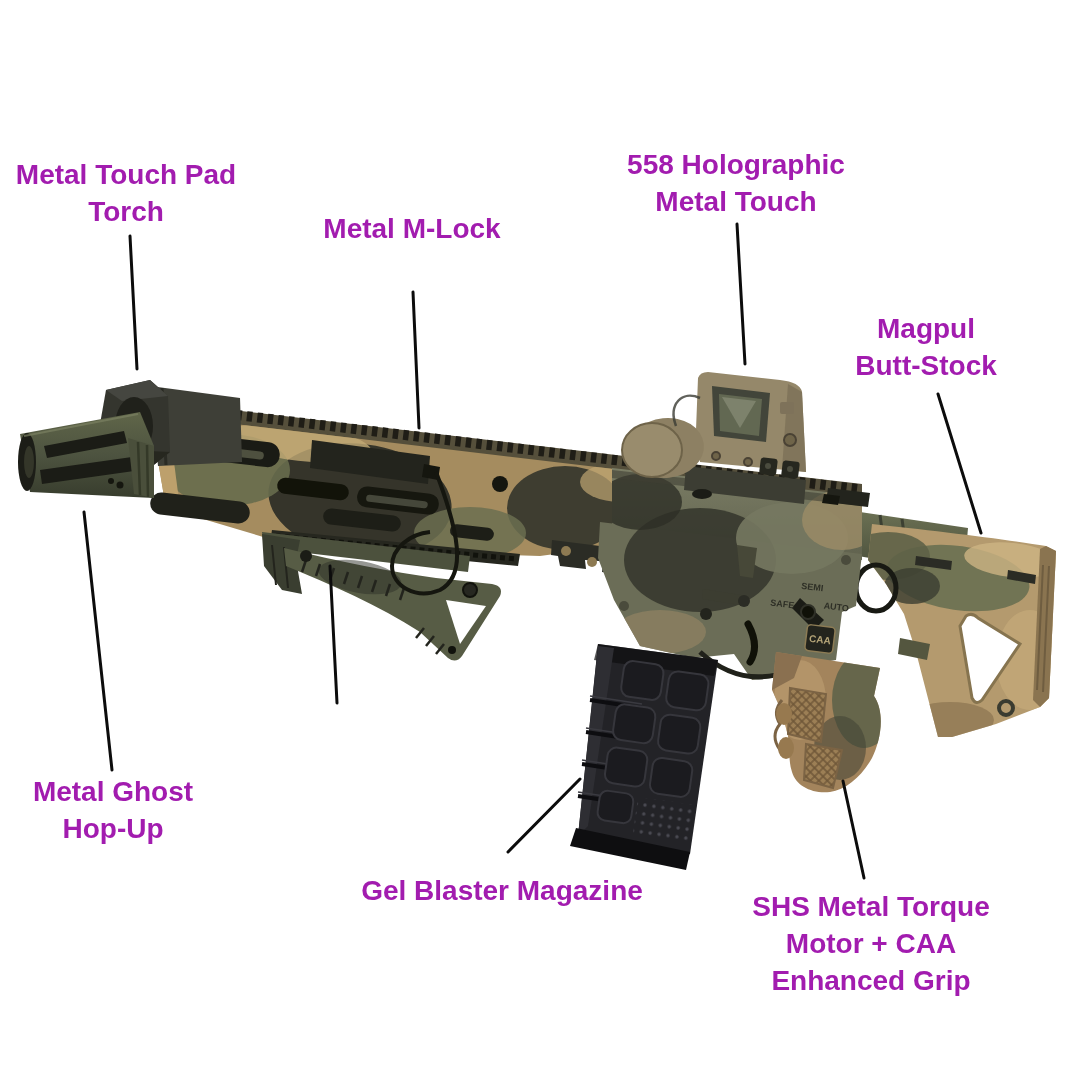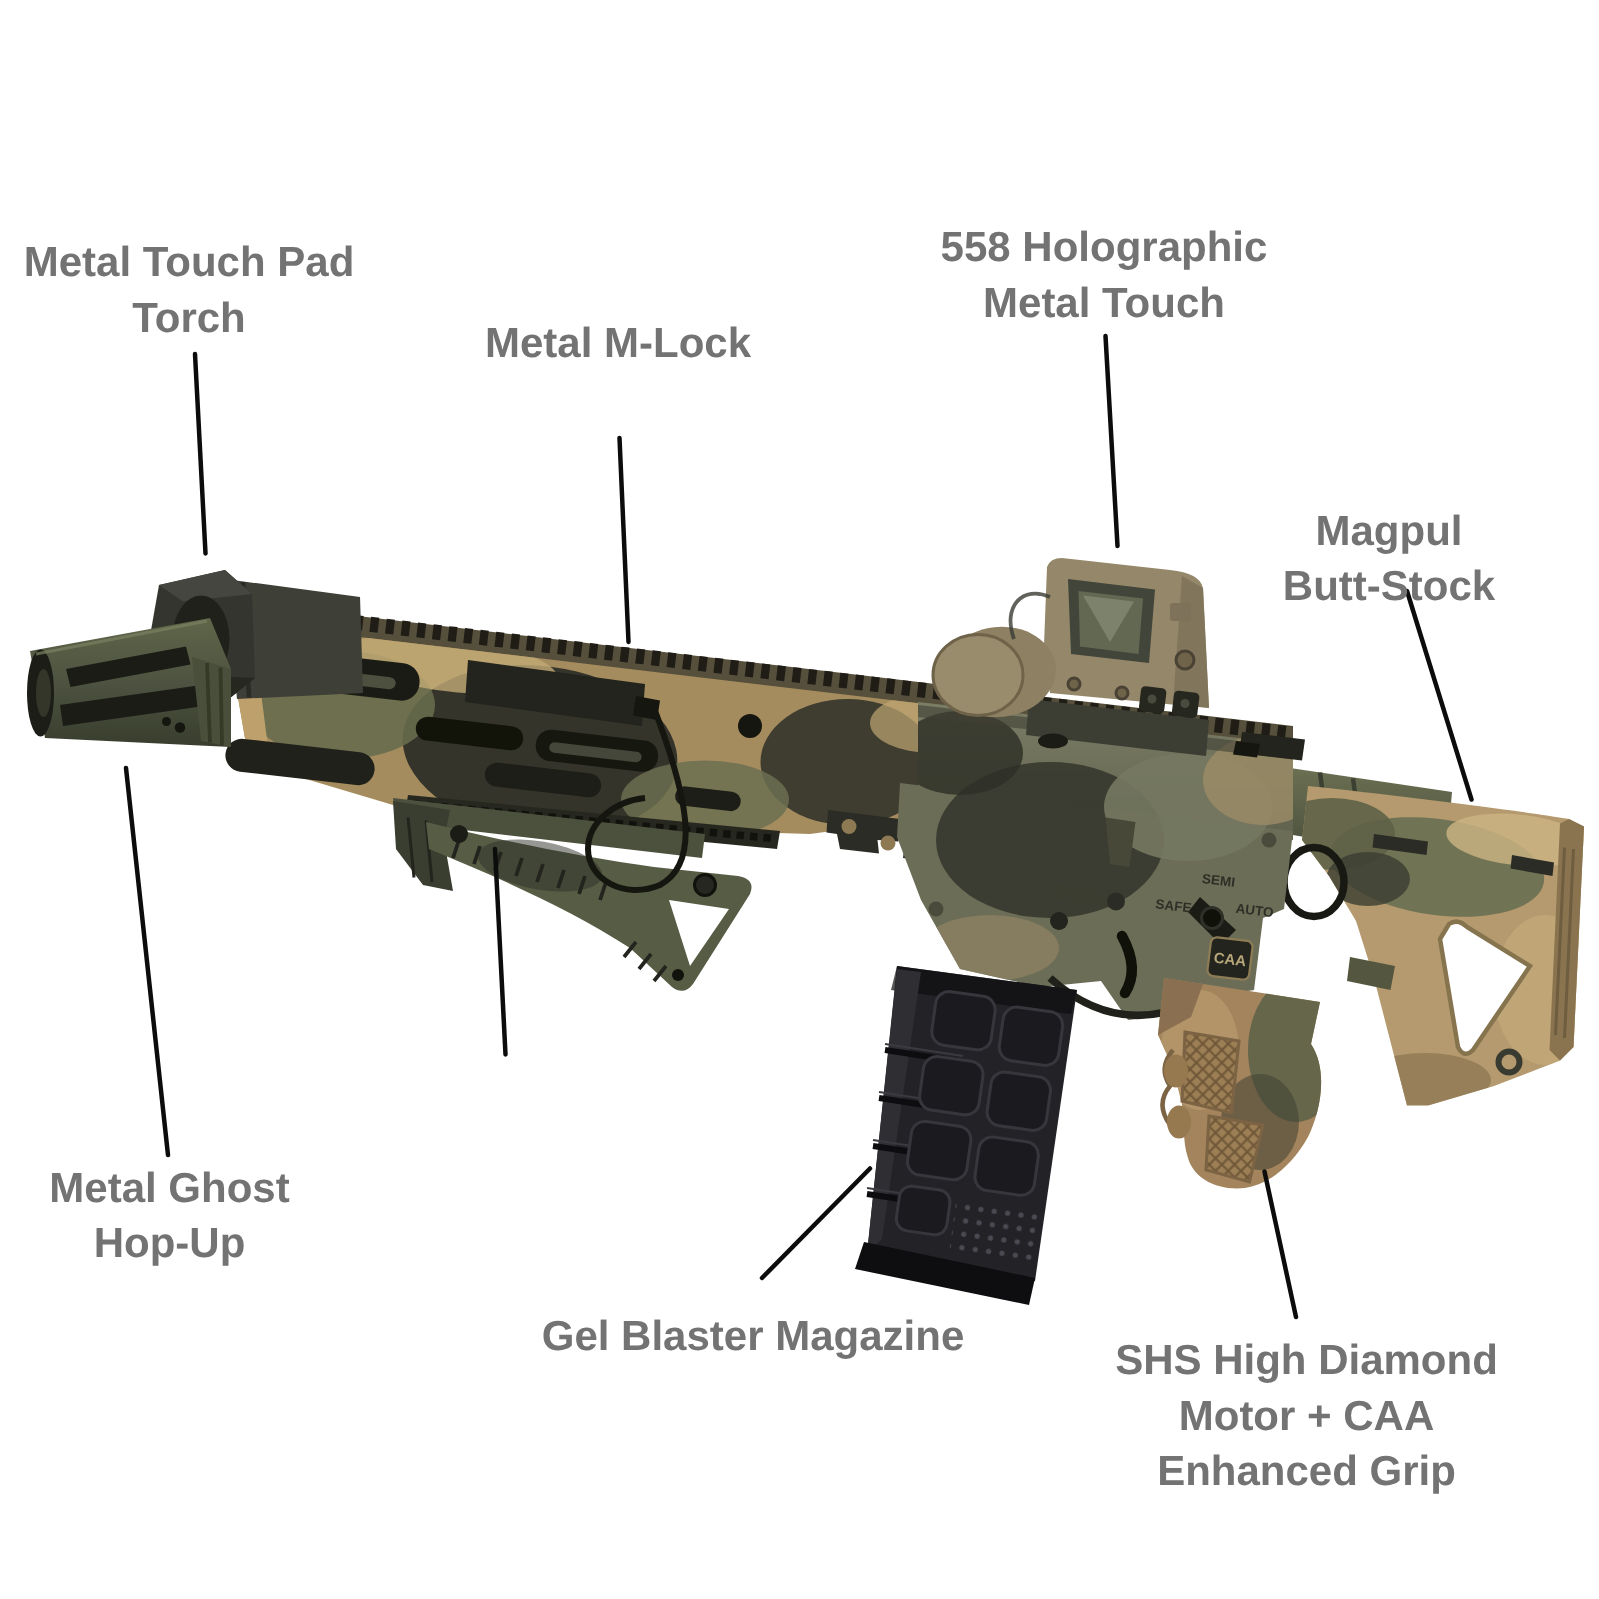--- a/index.html
+++ b/index.html
@@ -3,21 +3,21 @@
 <meta charset="utf-8">
 <style>
   html,body{margin:0;padding:0;background:#ffffff;}
   #canvas{
     position:relative;width:1066px;height:1066px;background:#ffffff;
     overflow:hidden;font-family:"Liberation Sans",sans-serif;
   }
   #rifle-svg{position:absolute;left:0;top:0;width:1066px;height:1066px;}
   .label{
     position:absolute;transform:translateX(-50%);text-align:center;
-    font-weight:700;font-size:28px;line-height:37px;color:#737373;
+    font-weight:700;font-size:28px;line-height:37px;color:#a21caf;
     white-space:nowrap;letter-spacing:0;
   }
   .label div{white-space:nowrap;}
 </style>
 </head>
 <body>
 
 <div id="canvas">
 
   <svg id="rifle-svg" viewBox="0 0 1066 1066" xmlns="http://www.w3.org/2000/svg">
@@ -298,36 +298,36 @@
 
   <div class="label" style="left:412px;top:210px;">
     <div>Metal M-Lock</div>
   </div>
 
   <div class="label" style="left:736px;top:146px;">
     <div>558 Holographic</div>
     <div>Metal Touch</div>
   </div>
 
-  <div class="label" style="left:926px;top:310px;margin-top:25px;">
+  <div class="label" style="left:926px;top:310px;">
     <div>Magpul</div>
     <div>Butt-Stock</div>
   </div>
 
   <div class="label" style="left:338px;top:708px;">
   </div>
 
   <div class="label" style="left:113px;top:773px;">
     <div>Metal Ghost</div>
     <div>Hop-Up</div>
   </div>
 
   <div class="label" style="left:502px;top:872px;">
     <div>Gel Blaster Magazine</div>
   </div>
 
   <div class="label" style="left:871px;top:888px;">
-    <div>SHS High Diamond</div>
+    <div>SHS Metal Torque</div>
     <div>Motor + CAA</div>
     <div>Enhanced Grip</div>
   </div>
 
 </div>
 
 </body></html>

